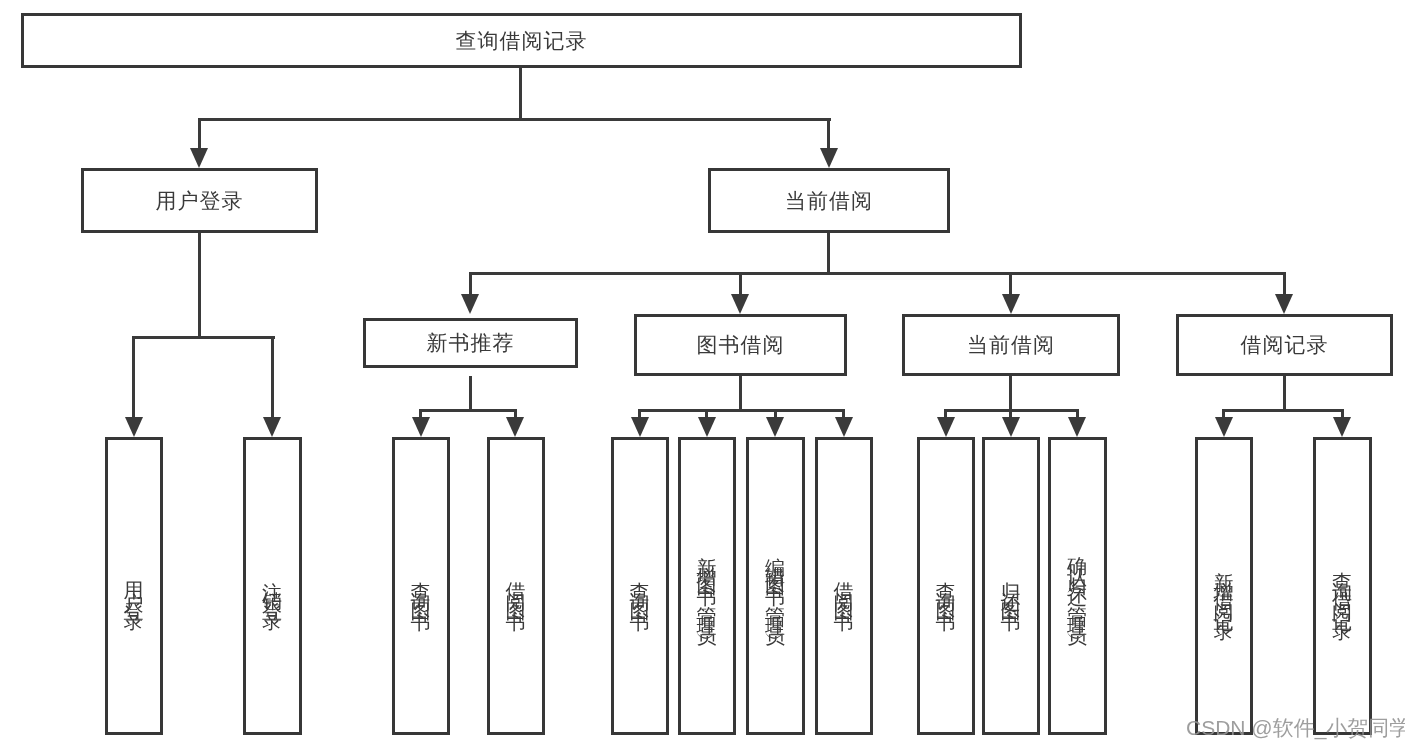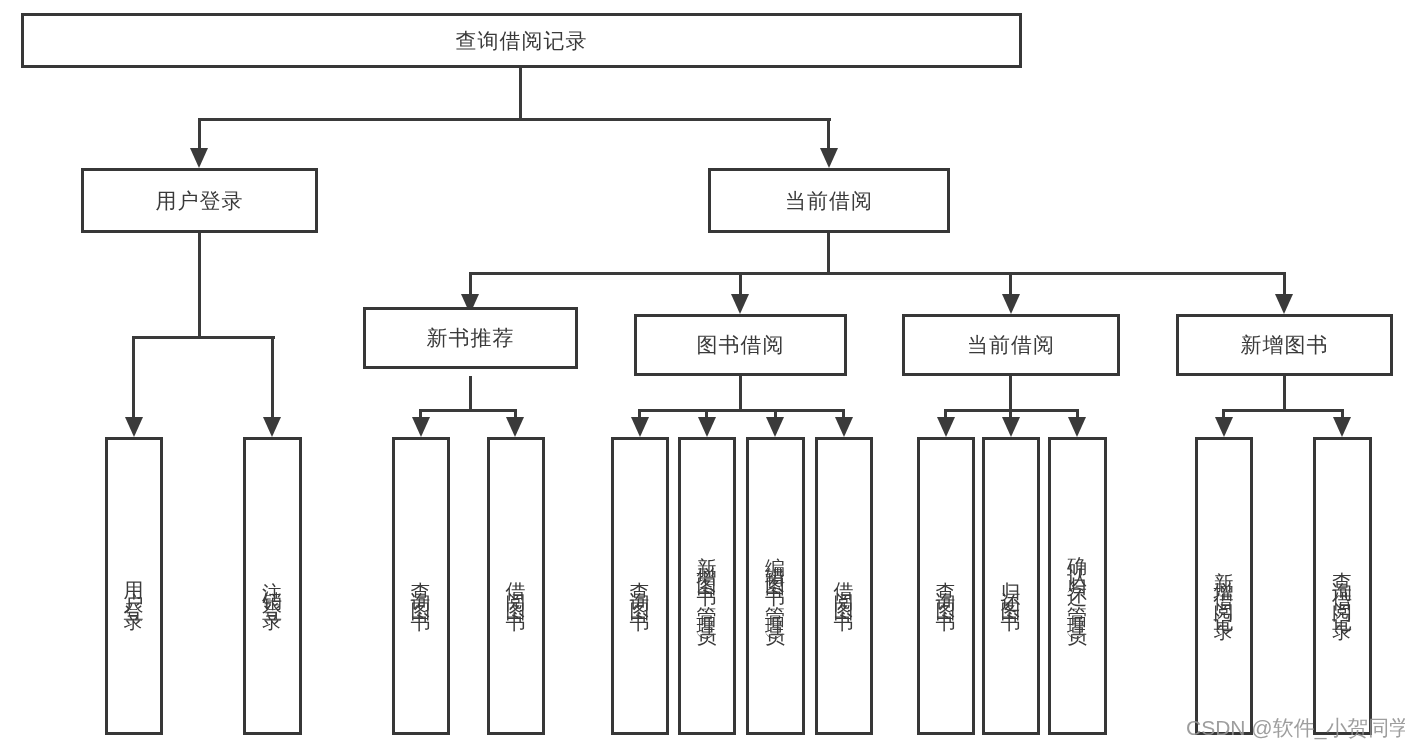--- a/index.html
+++ b/index.html
@@ -85,31 +85,31 @@
   <div class="line" style="left:469px;top:272px;width:817px;height:3px"></div>
   <div class="line" style="left:469px;top:272px;width:3px;height:26px"></div>
   <div class="line" style="left:739px;top:272px;width:3px;height:26px"></div>
   <div class="line" style="left:1009px;top:272px;width:3px;height:26px"></div>
   <div class="line" style="left:1283px;top:272px;width:3px;height:26px"></div>
   <div class="arrow" style="left:461px;top:294px"></div>
   <div class="arrow" style="left:731px;top:294px"></div>
   <div class="arrow" style="left:1002px;top:294px"></div>
   <div class="arrow" style="left:1275px;top:294px"></div>
 
-  <div class="box h" style="left:363px;top:307px;width:215px;height:62px">
+  <div class="box h" style="left:363px;top:318px;width:215px;height:50px">
     <span>新书推荐</span>
   </div>
   <div class="box h" style="left:902px;top:314px;width:218px;height:62px">
     <span>当前借阅</span>
   </div>
   <div class="box h" style="left:634px;top:314px;width:213px;height:62px">
     <span>图书借阅</span>
   </div>
   <div class="box h" style="left:1176px;top:314px;width:217px;height:62px">
-    <span>新增图书</span>
+    <span>借阅记录</span>
   </div>
 
   <div class="line" style="left:469px;top:376px;width:3px;height:36px"></div>
   <div class="line" style="left:419px;top:409px;width:98px;height:3px"></div>
   <div class="line" style="left:419px;top:409px;width:3px;height:12px"></div>
   <div class="line" style="left:514px;top:409px;width:3px;height:12px"></div>
   <div class="arrow" style="left:412px;top:417px"></div>
   <div class="arrow" style="left:506px;top:417px"></div>
 
   <div class="line" style="left:739px;top:376px;width:3px;height:36px"></div>

